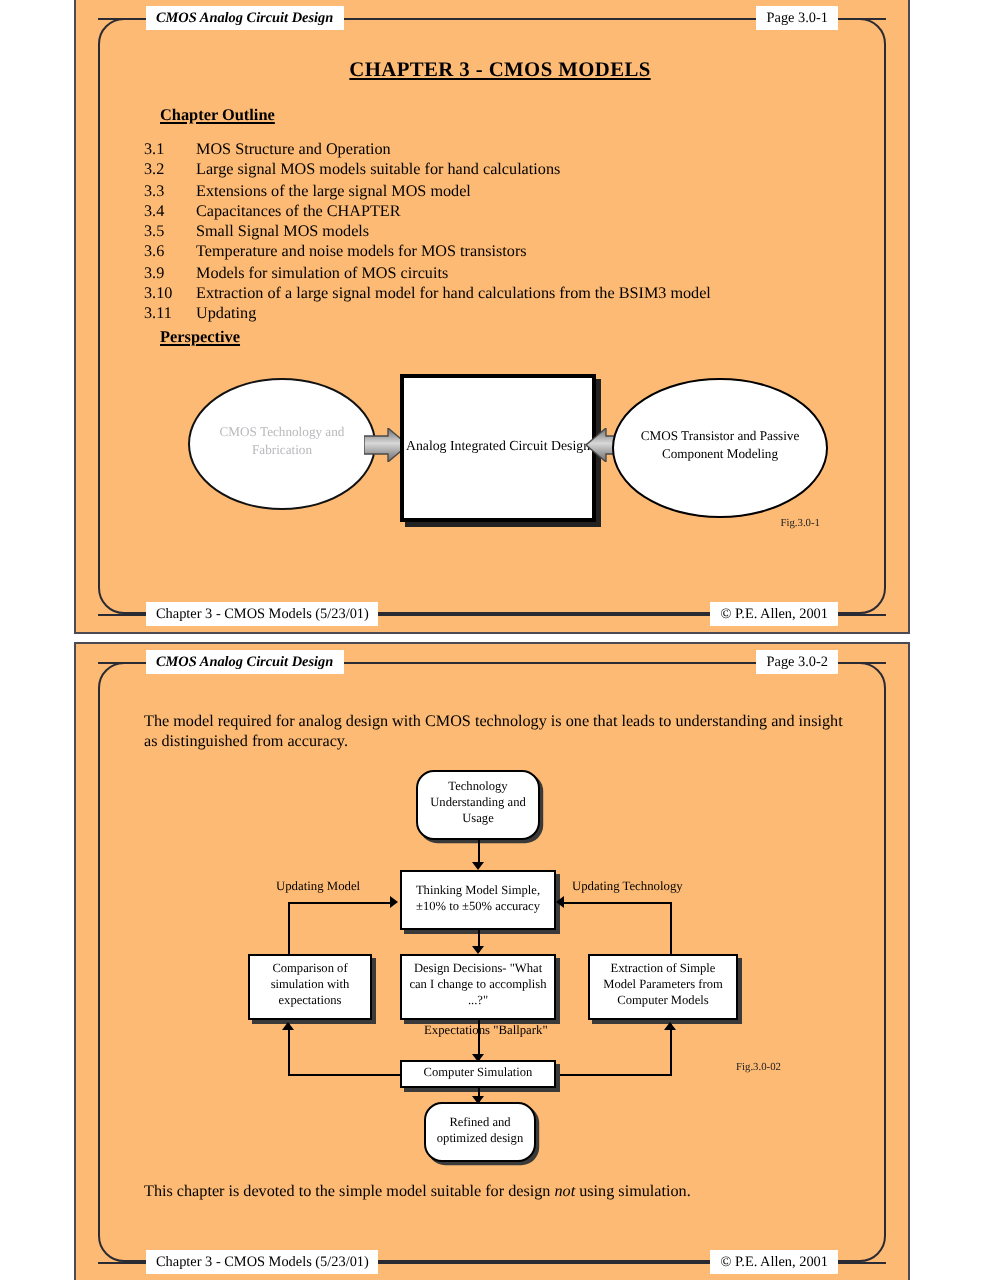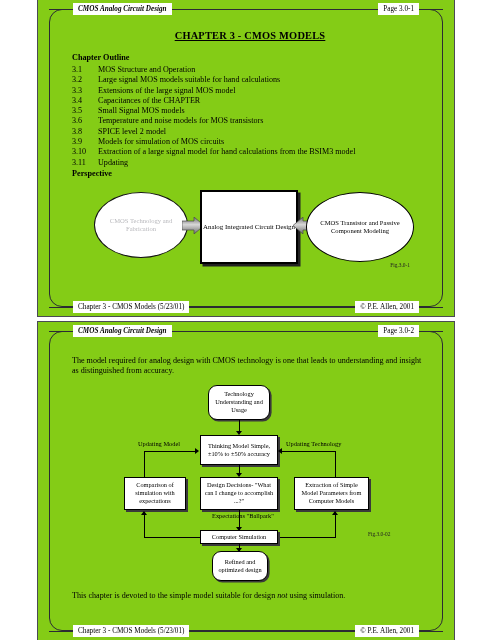--- a/index.html
+++ b/index.html
@@ -1,40 +1,40 @@
 <!DOCTYPE html>
 <html><head>
 <meta charset="utf-8">
 <style>
   html,body{margin:0;padding:0;background:#ffffff;}
   body{width:495px;height:640px;font-family:"Liberation Serif",serif;color:#000;}
   .screen{position:relative;width:495px;height:640px;background:#fff;overflow:hidden;}
 
   
-  .page{position:absolute;left:37px;width:418px;background:#84cc16;border:1.5px solid #4a4a55;box-sizing:border-box;}
+  .page{position:absolute;left:37px;width:418px;background:#fdba74;border:1.5px solid #4a4a55;box-sizing:border-box;}
   .page.p1{top:0px;height:317px;border-top:none;}
   .page.p2{top:321px;height:319px;border-bottom:none;}
   .inner{position:absolute;left:11px;top:9px;right:11px;bottom:9px;border:1px solid #2b2b33;border-radius:13px;box-sizing:border-box;}
 
   
   .runline{position:absolute;left:11px;right:11px;height:12px;}
   .runline.head{top:3px;}
   .runline.foot{bottom:3px;}
   .runline .rule{position:absolute;top:6px;left:0;right:0;height:1px;background:#2b2b33;}
   .runline .lbl{position:absolute;top:0px;background:#fff;padding:0 5px;font-size:7.2px;line-height:12px;white-space:nowrap;}
   .runline .lbl.left{left:24px;}
   .runline .lbl.right{right:24px;}
   .head .lbl.left{font-style:italic;font-weight:bold;}
   .head .lbl.right{}
   .foot .lbl{font-size:7.2px;}
 
   
   .body{position:absolute;left:34px;right:26px;}
   .title{text-align:center;font-weight:bold;font-size:10.4px;text-decoration:underline;letter-spacing:.2px;}
-  .h2{font-weight:bold;font-size:8.2px;margin:0;}
+  .h2{font-weight:bold;font-size:8.2px;text-decoration:underline;margin:8px;}
   .para{font-size:8.1px;line-height:10.4px;margin:0;}
 
   .outline{list-style:none;margin:3px 0 0 0;padding:0;}
   .outline li{font-size:8.1px;line-height:10.3px;display:flex;}
   .outline li .num{width:26px;flex:0 0 26px;}
   .outline li .txt{flex:1 1 auto;}
 
   
   .fig1{position:relative;height:92px;margin-top:6px;}
   .ell{position:absolute;border:1.6px solid #000;border-radius:50%;box-sizing:border-box;
@@ -107,24 +107,20 @@
           </li>
         <li>
             <span class="num">3.5</span>
             <span class="txt">Small Signal MOS models</span>
           </li>
         <li>
             <span class="num">3.6</span>
             <span class="txt">Temperature and noise models for MOS transistors</span>
           </li>
         <li>
-            <span class="num">3.8</span>
-            <span class="txt">SPICE level 2 model</span>
-          </li>
-        <li>
             <span class="num">3.9</span>
             <span class="txt">Models for simulation of MOS circuits</span>
           </li>
         <li>
             <span class="num">3.10</span>
             <span class="txt">Extraction of a large signal model for hand calculations from the BSIM3 model</span>
           </li>
         <li>
             <span class="num">3.11</span>
             <span class="txt">Updating</span>

